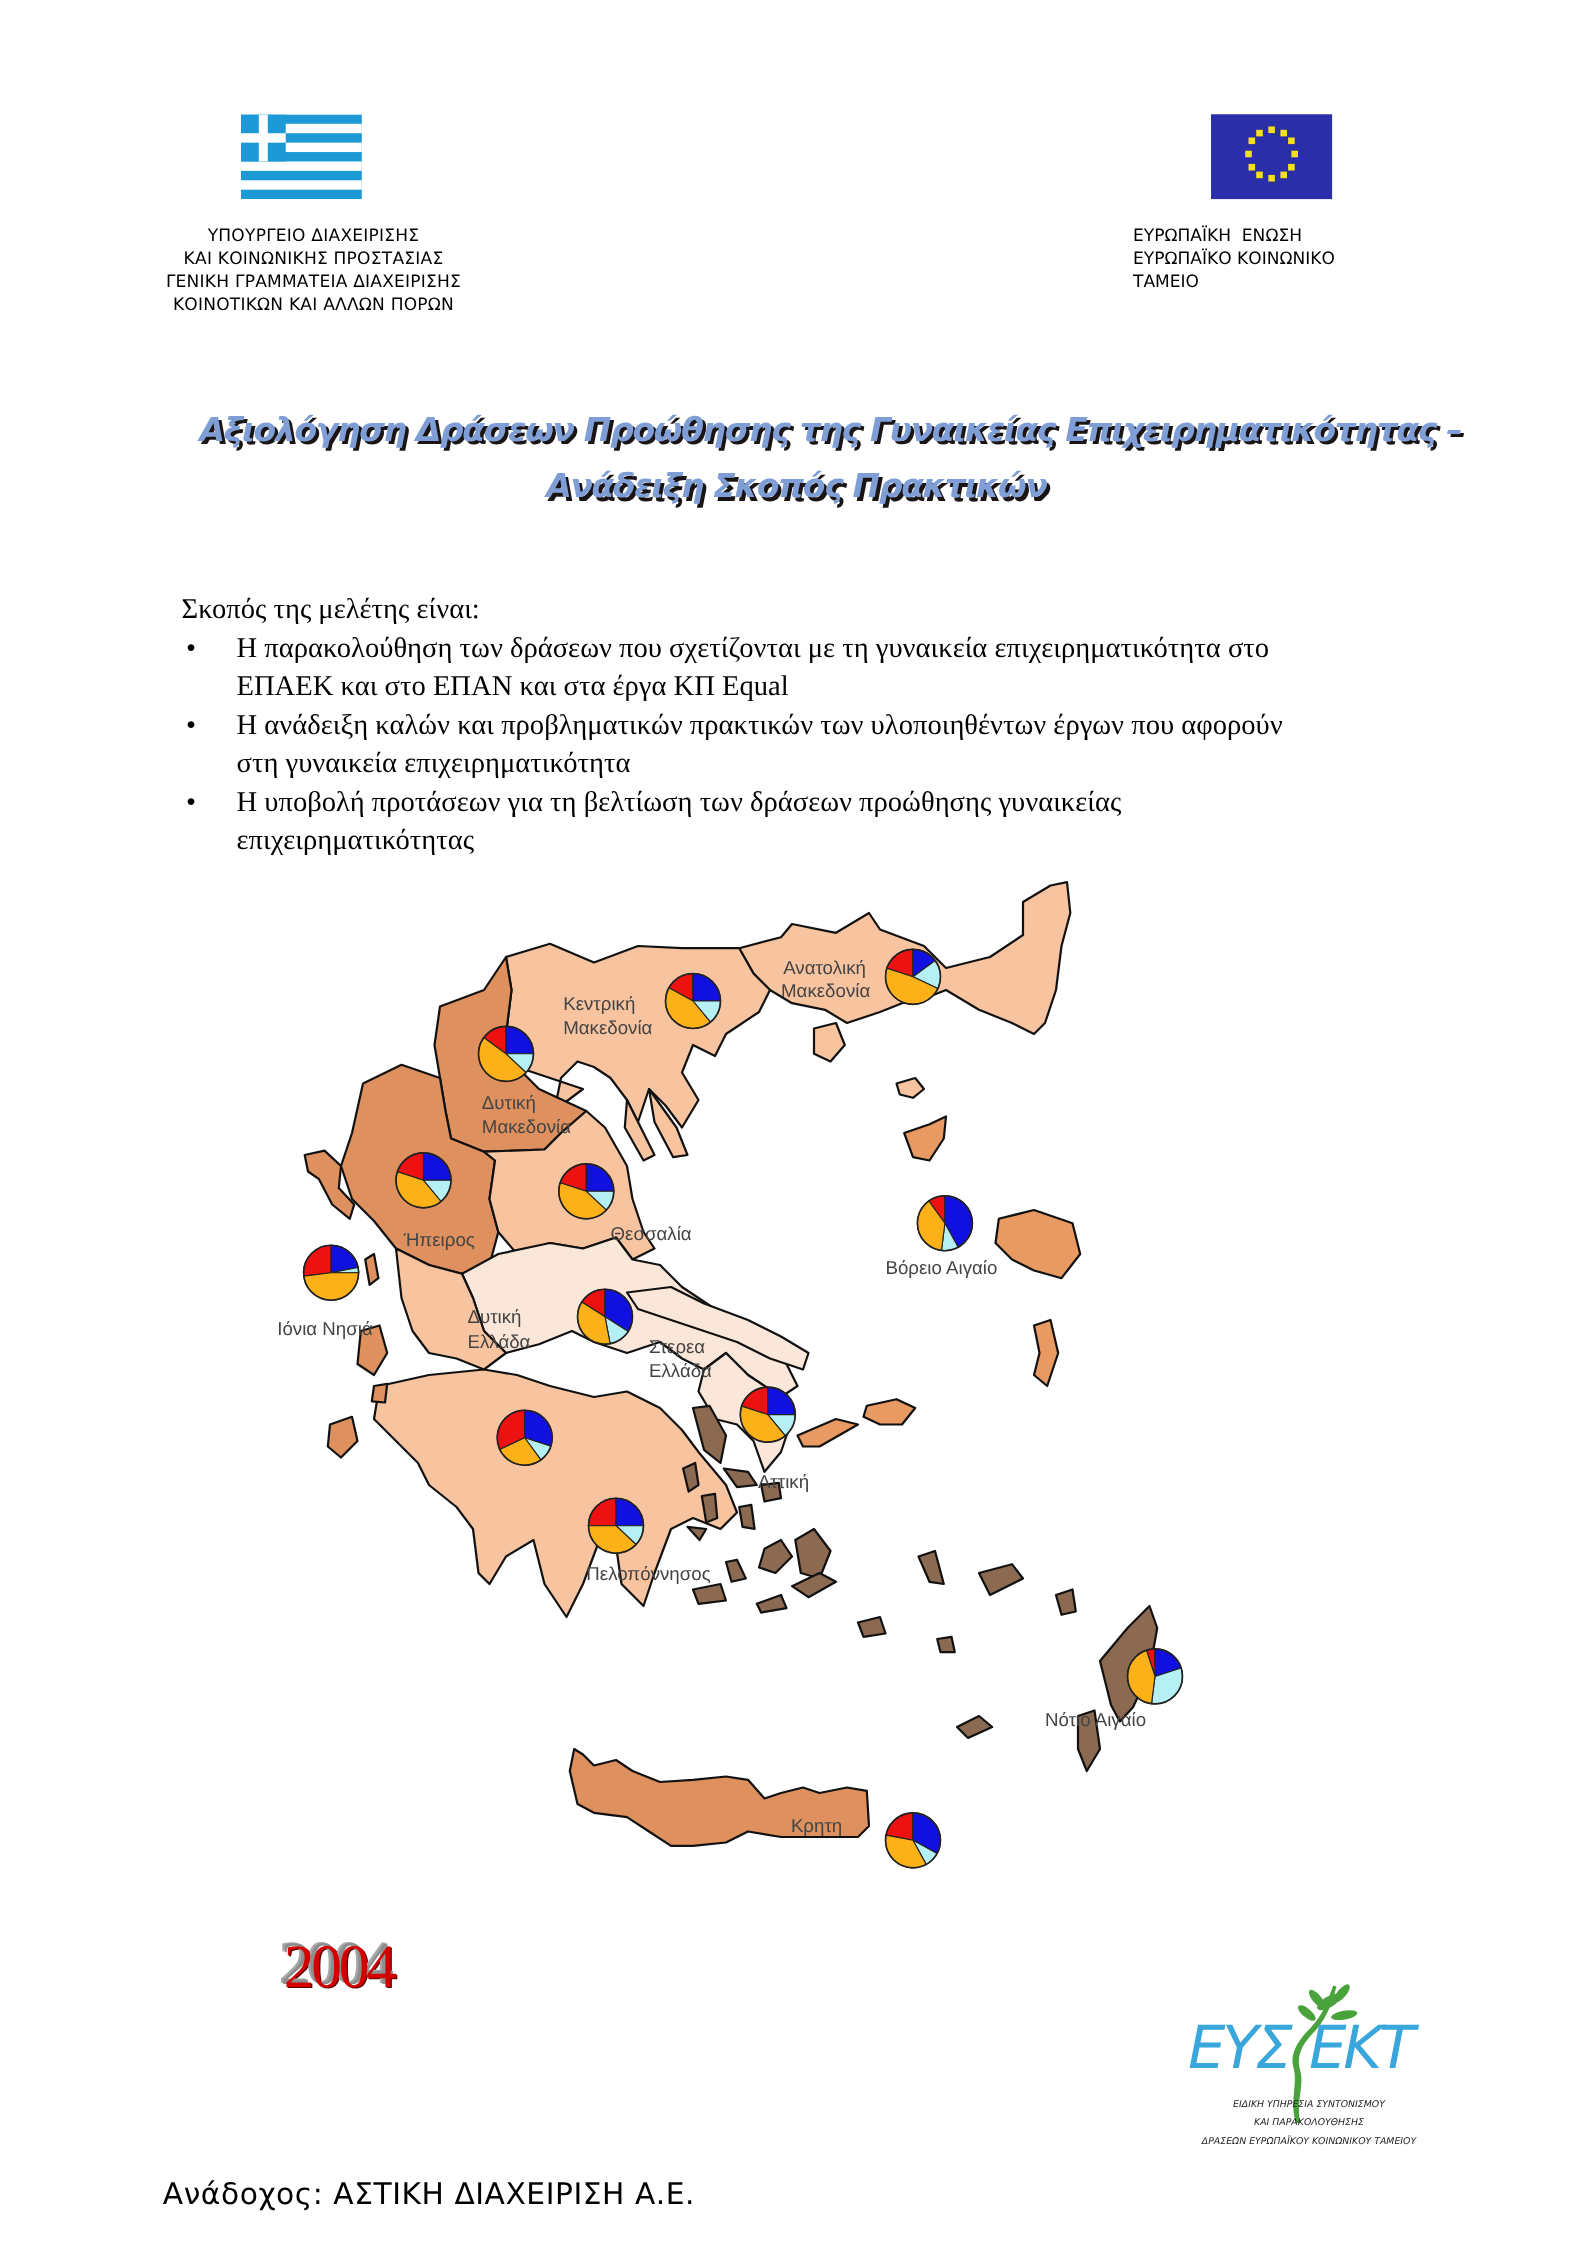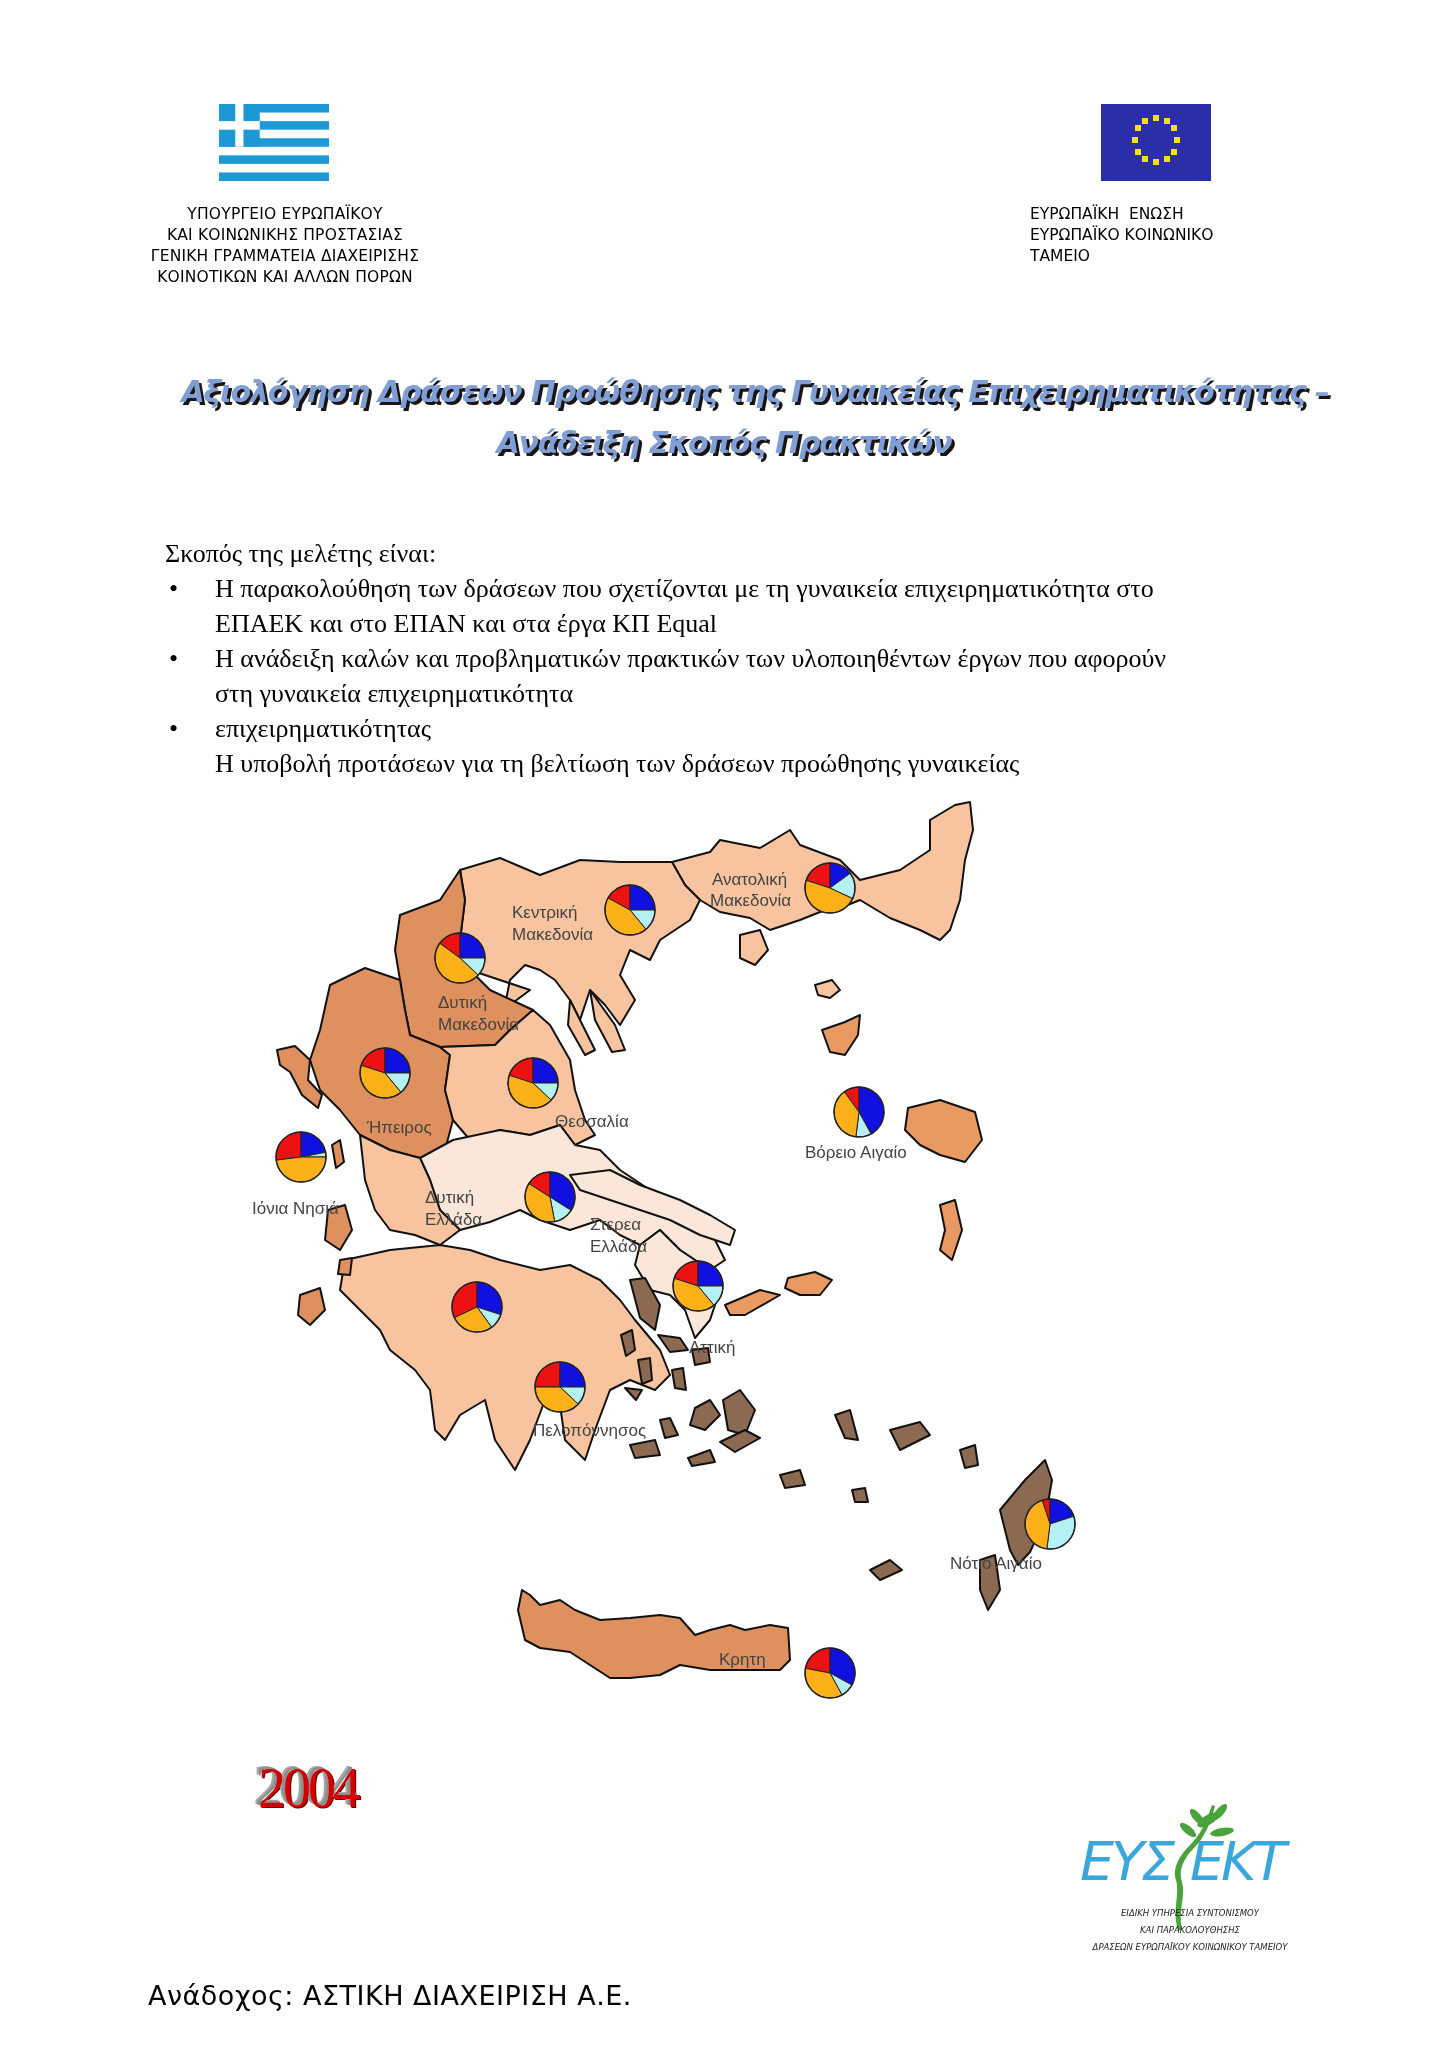--- a/index.html
+++ b/index.html
@@ -31,21 +31,21 @@
   <rect width="27" height="18" fill="#1d9ad6"></rect>
   <rect y="2" width="27" height="2" fill="#fff"></rect>
   <rect y="6" width="27" height="2" fill="#fff"></rect>
   <rect y="10" width="27" height="2" fill="#fff"></rect>
   <rect y="14" width="27" height="2" fill="#fff"></rect>
   <rect width="10" height="10" fill="#1d9ad6"></rect>
   <rect x="4" width="2" height="10" fill="#fff"></rect>
   <rect y="4" width="10" height="2" fill="#fff"></rect>
 </svg>
 <div class="abs ministry">
-  <div>ΥΠΟΥΡΓΕΙΟ ΕΥΡΩΠΑΪΚΟΥ</div>
+  <div>ΥΠΟΥΡΓΕΙΟ ΔΙΑΧΕΙΡΙΣΗΣ</div>
   <div>ΚΑΙ ΚΟΙΝΩΝΙΚΗΣ ΠΡΟΣΤΑΣΙΑΣ</div>
   <div>ΓΕΝΙΚΗ ΓΡΑΜΜΑΤΕΙΑ ΔΙΑΧΕΙΡΙΣΗΣ</div>
   <div>ΚΟΙΝΟΤΙΚΩΝ ΚΑΙ ΑΛΛΩΝ ΠΟΡΩΝ</div>
 </div>
 
 <svg class="abs flag-eu" viewBox="0 0 110 77">
   <rect width="110" height="77" fill="#2a2ea8"></rect>
   <g fill="#f3e01a">
     <rect x="52" y="11" width="6" height="6"></rect>
     <rect x="63" y="14" width="6" height="6"></rect>
@@ -77,22 +77,22 @@
     <div>Η παρακολούθηση των δράσεων που σχετίζονται με τη γυναικεία επιχειρηματικότητα στο</div>
     <div>ΕΠΑΕΚ και στο ΕΠΑΝ και στα έργα ΚΠ Equal</div>
   </li>
   <li>
     <span class="dot">•</span>
     <div>Η ανάδειξη καλών και προβληματικών πρακτικών των υλοποιηθέντων έργων που αφορούν</div>
     <div>στη γυναικεία επιχειρηματικότητα</div>
   </li>
   <li>
     <span class="dot">•</span>
+    <div>Η υποβολή προτάσεων για τη βελτίωση των δράσεων προώθησης γυναικείας</div>
     <div>επιχειρηματικότητας</div>
-    <div>Η υποβολή προτάσεων για τη βελτίωση των δράσεων προώθησης γυναικείας</div>
   </li>
 </ul>
 
 <svg class="abs map" viewBox="0 0 960 930" style="font-family:'Liberation Sans', sans-serif;">
   <g stroke="#111" stroke-width="2" stroke-linejoin="round">
 
     <path fill="#f8c4a0" d="M432,72 L470,62 L480,50 L520,58 L550,40 L560,55 L600,70 L620,90 L660,80 L690,60 L690,30 L715,15 L730,12 L733,40 L725,70 L720,110 L710,140 L700,150 L680,140 L650,128 L620,110 L600,118 L580,122 L560,130 L530,140 L510,128 L480,122 L460,110 L445,95 Z"></path>
 
     <path fill="#f8c4a0" d="M220,80 L260,68 L300,85 L340,70 L380,72 L432,72 L445,95 L460,110 L450,130 L420,150 L410,170 L390,160 L380,185 L395,210 L380,235 L365,215 L350,200 L340,230 L330,210 L315,190 L300,180 L285,175 L270,190 L265,215 L255,235 L245,250 L230,265 L210,260 L290,200 L230,180 L220,150 L225,110 Z"></path>
 

